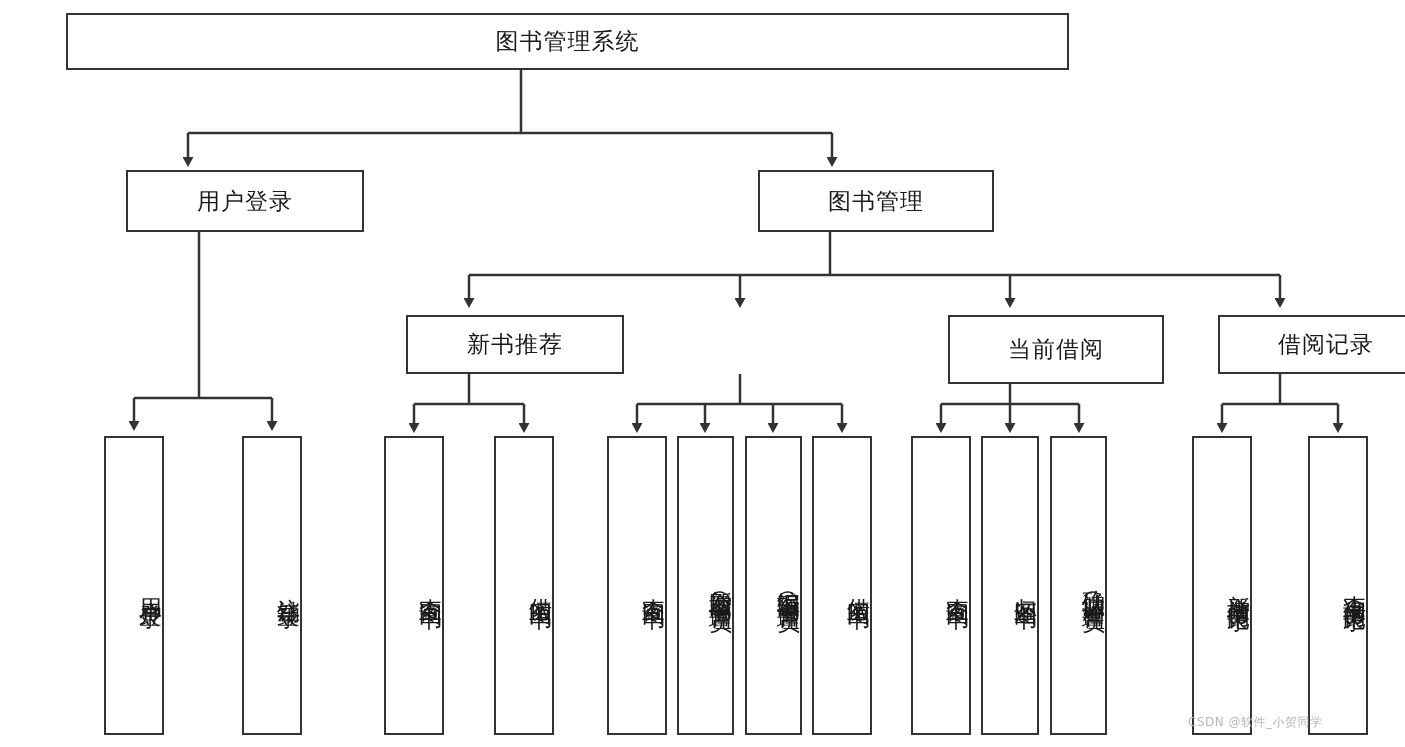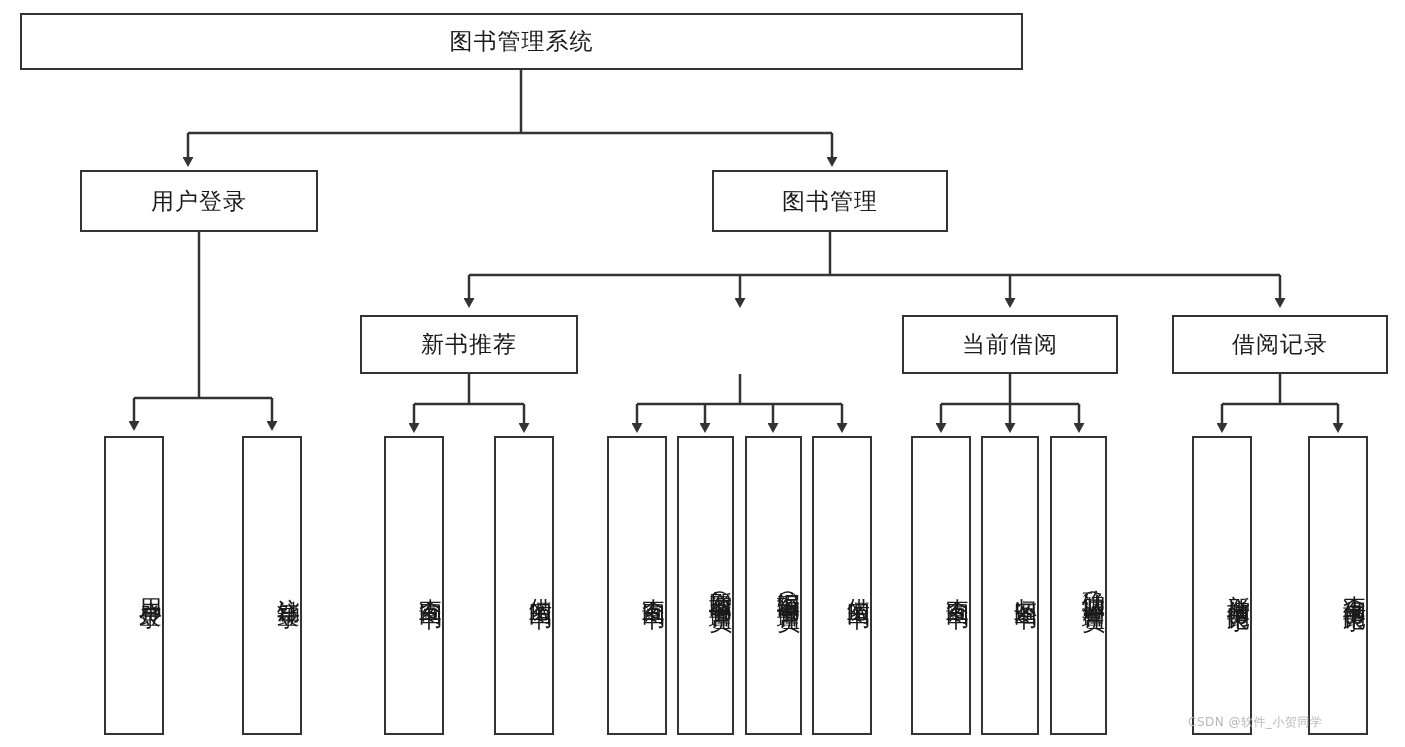--- a/index.html
+++ b/index.html
@@ -23,20 +23,21 @@
     border: 2.5px solid #333333;
     background: #ffffff;
     display: flex;
     align-items: center;
     justify-content: center;
     color: #1a1a1a;
   }
   .node.horiz {
     font-size: 23px;
     letter-spacing: 1px;
+    margin-left: 46px;
   }
   .node.vert {
     writing-mode: vertical-rl;
     text-orientation: upright;
     font-size: 23px;
     letter-spacing: 3px;
     padding-top: 6px;
     padding-bottom: 6px;
     align-items: flex-start;
     justify-content: center;
@@ -128,21 +129,21 @@
   <div class="node horiz" style="left:80px; top:170px; width:238px; height:62px;">
     <span>用户登录</span>
   </div>
   <div class="node horiz" style="left:712px; top:170px; width:236px; height:62px;">
     <span>图书管理</span>
   </div>
 
   <div class="node horiz" style="left:360px; top:315px; width:218px; height:59px;text-align:right;">
     <span>新书推荐</span>
   </div>
-  <div class="node horiz" style="left:902px; top:315px; width:216px; height:59px;">
+  <div class="node horiz" style="left:902px; top:315px; width:216px; height:69px;">
     <span>当前借阅</span>
   </div>
   <div class="node horiz" style="left:1172px; top:315px; width:216px; height:59px;text-align:center;">
     <span>借阅记录</span>
   </div>
 
   <div class="node vert" style="left:104px; top:436px; width:60px; height:299px;">
     <span class="vtxt">用户登录</span>
   </div>
   <div class="node vert" style="left:242px; top:436px; width:60px; height:299px;">

